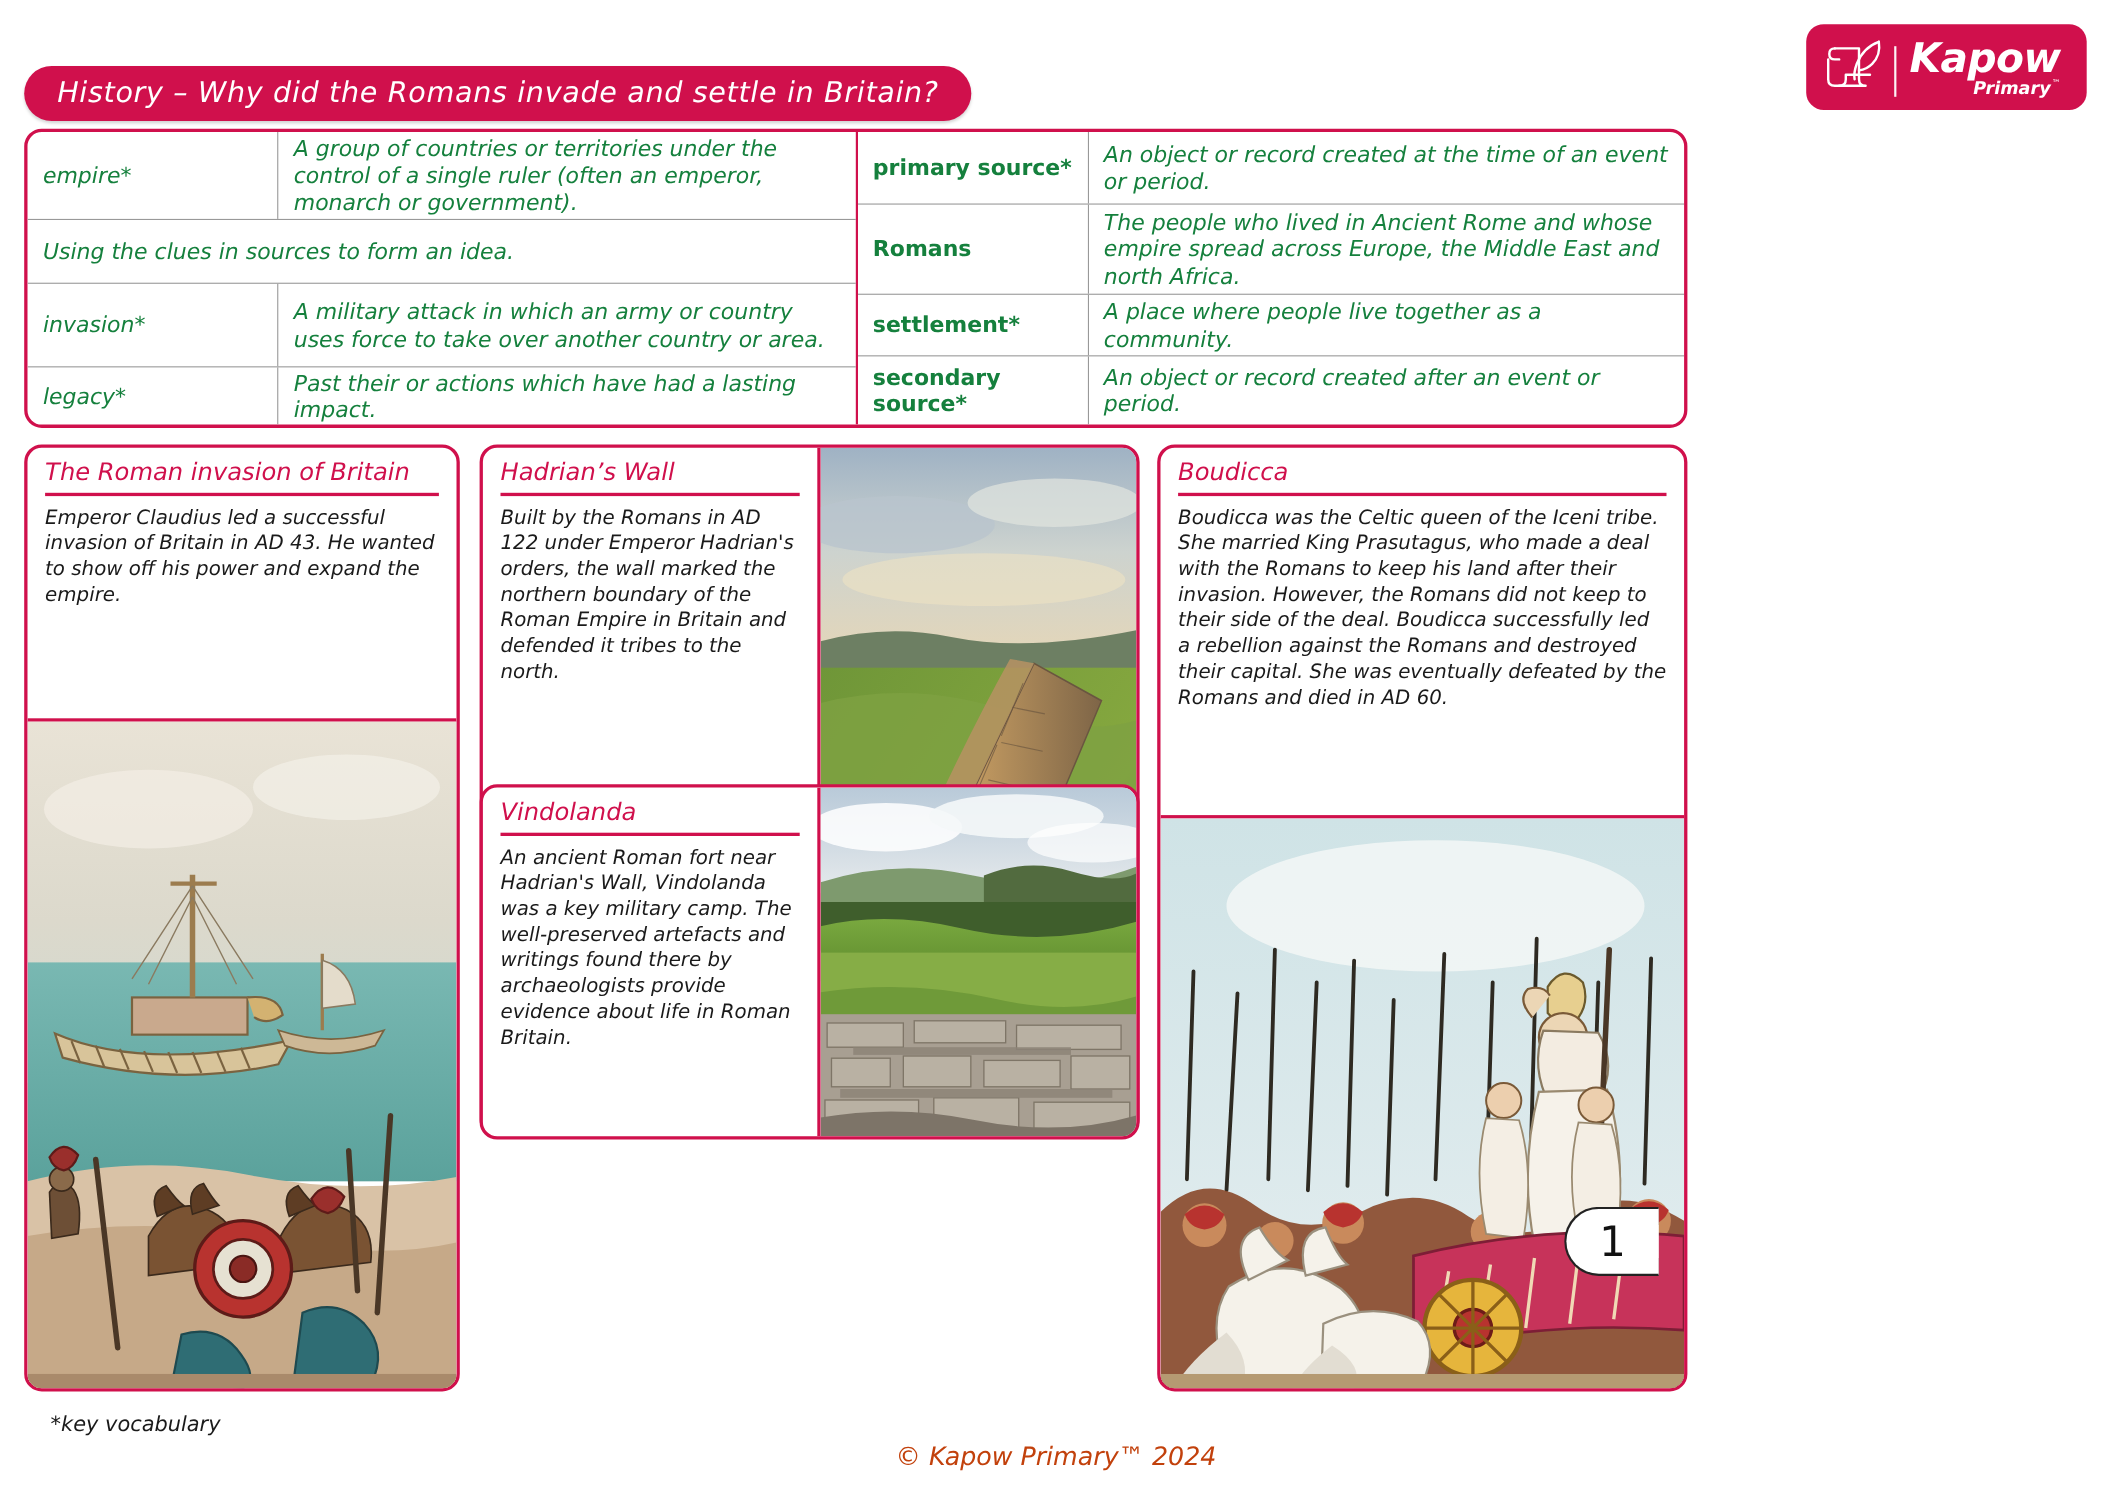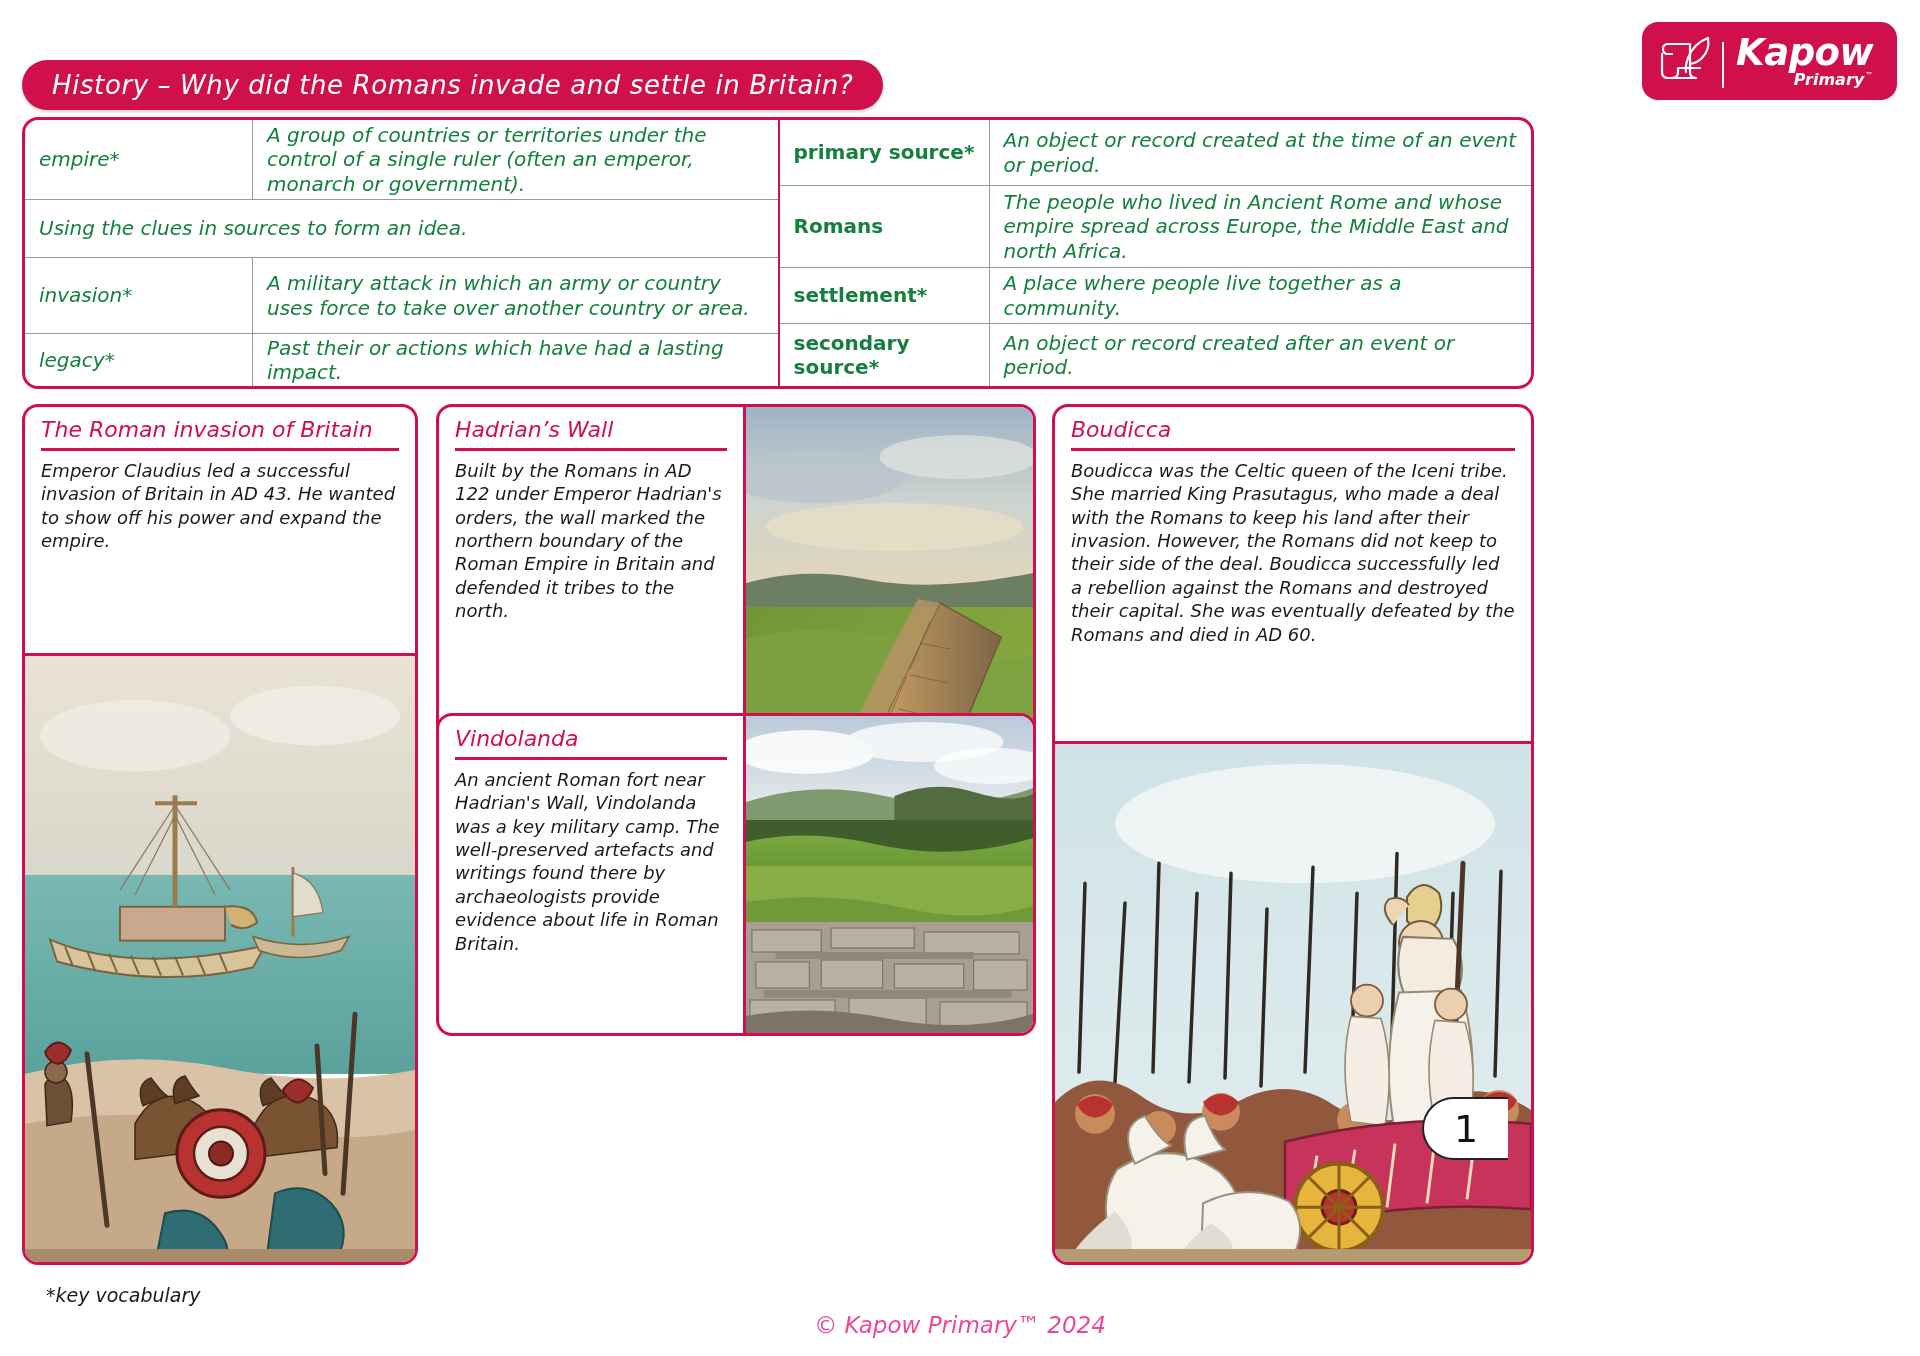--- a/index.html
+++ b/index.html
@@ -209,21 +209,21 @@
     font-family: "DejaVu Sans", sans-serif;
   }
   .copyright {
     position: absolute;
     left: 0;
     right: 0;
     bottom: 18px;
     text-align: center;
     font-size: 23px;
     font-style: italic;
-    color: #ec4899;
+    color: #c2410c;
     font-family: "DejaVu Sans", sans-serif;
   }
 
   
   .art { width: 100%; height: 100%; display: block; }
 </style>
 </head>
 <body>
 
 <div class="page">

